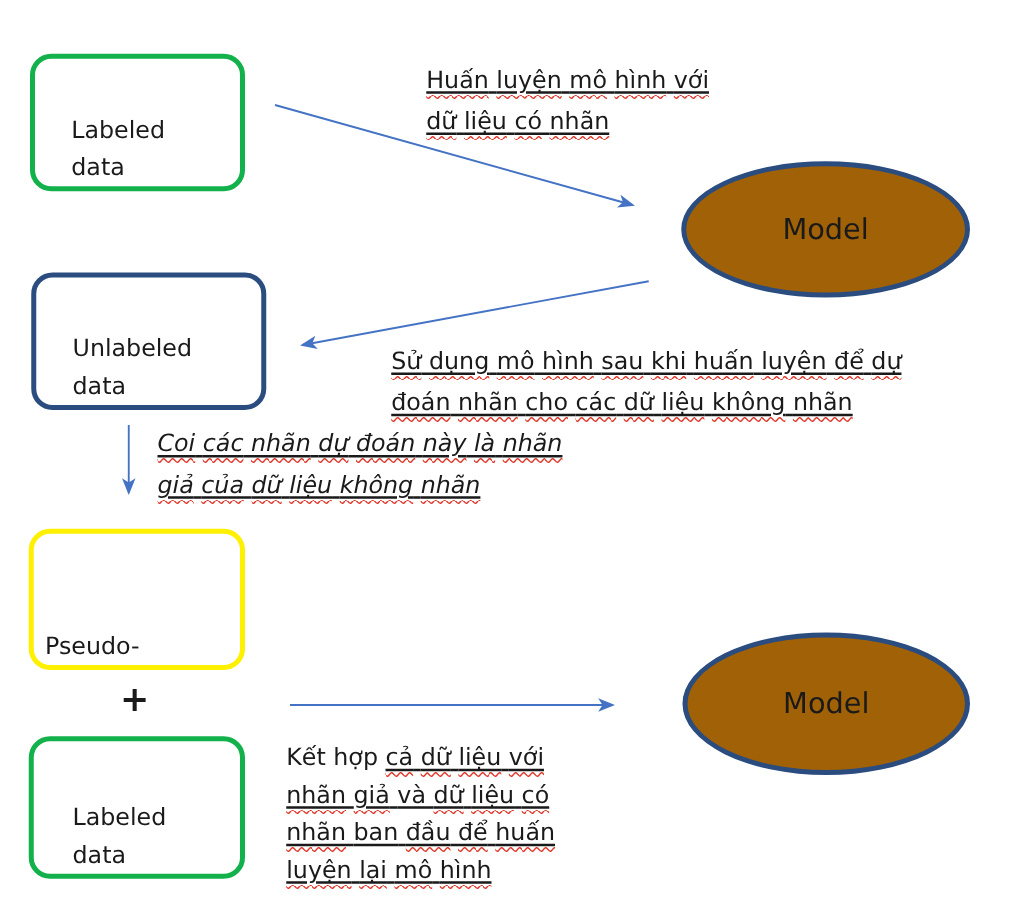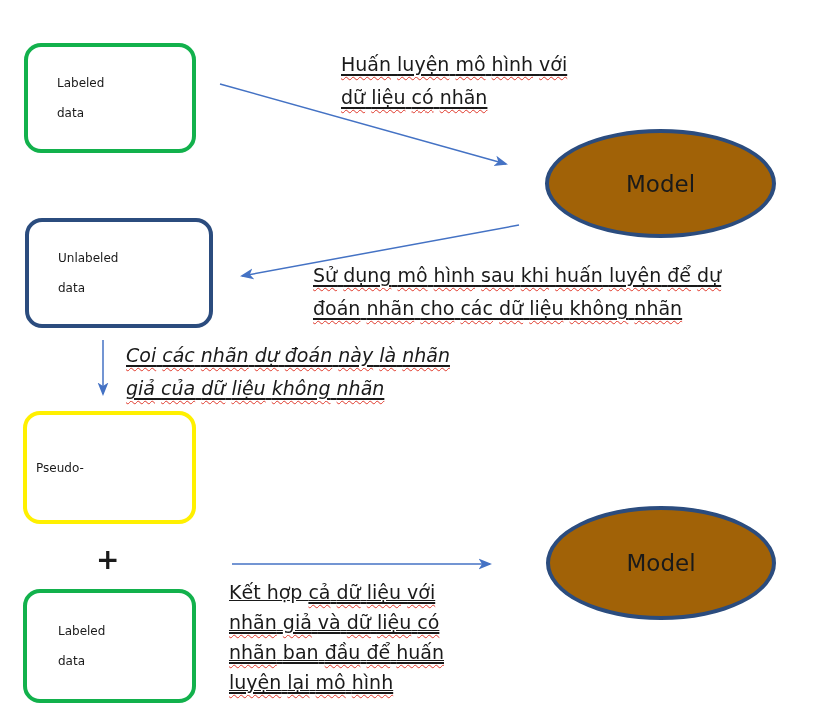--- a/index.html
+++ b/index.html
@@ -2,46 +2,46 @@
 <html><head>
 <meta charset="utf-8">
 <style>
   html,body { margin:0; padding:0; background:#fff; }
   body { font-family:"DejaVu Sans","Liberation Sans",sans-serif; }
 
   .canvas { position:relative; width:826px; height:726px; background:#fff; overflow:hidden; color:var(--text,#1a1a1a); }
 
   
   .shape-box { position:absolute; border-width:4px; border-style:solid; border-radius:17px;
-               display:flex; flex-direction:column; justify-content:center;
-               font-size:12px; line-height:30px; background:#fff; box-sizing:border-box; }
+               display:flex; flex-direction:column; justify-content:flex-end;
+               font-size:19px; line-height:30px; background:#fff; box-sizing:border-box; }
   .box-green  { border-color:var(--green); }
   .box-navy   { border-color:var(--navy); }
   .box-yellow { border-color:var(--yellow); }
   .box1 { left:24px; top:43px;  width:172px; height:110px; padding-left:29px; }
   .box2 { left:25px; top:218px; width:188px; height:110px; padding-left:29px; }
-  .box3 { left:23px; top:411px; width:173px; height:113px; padding-left:9px; }
+  .box3 { left:23px; top:423px; width:173px; height:113px; padding-left:9px; }
   .box4 { left:23px; top:589px; width:173px; height:114px; padding-left:31px; }
 
   
   .ellipse { position:absolute; border:4px solid var(--navy); border-radius:50%;
              display:flex; align-items:center; justify-content:center;
              font-size:23px; background:#a16207; box-sizing:border-box; }
   .e1 { left:545px; top:129px; width:231px; height:109px; }
   .e2 { left:546px; top:506px; width:230px; height:114px; }
 
   .plus { position:absolute; left:96px; top:544px; font-size:28px; font-weight:bold; line-height:32px; }
 
   
   .anno { position:absolute; font-size:19px; }
   .anno-line { white-space:nowrap; line-height:33px; height:33px; }
   .anno-train   { left:317px; top:48px;margin-left:24px;  }
-  .anno-predict { left:313px; top:259px; }
+  .anno-predict { left:313px; top:273px; }
   .anno-pseudo  { left:126px; top:339px;font-style:italic; }
-  .anno-retrain { left:229px; top:577px;text-decoration:underline; }
+  .anno-retrain { left:229px; top:591px; }
   .anno-retrain .anno-line { line-height:30px; height:30px; }
 
   .seg-u { text-decoration-line:underline; text-decoration-style:solid;
            text-decoration-color:var(--text,#1a1a1a); text-decoration-thickness:1.5px;
            text-underline-offset:3px; }
   .seg-w { text-decoration-line:underline; text-decoration-style:wavy;
            text-decoration-color:var(--squiggle,#e0392b); text-decoration-thickness:1px;
            text-underline-offset:4.5px; }
 
   

